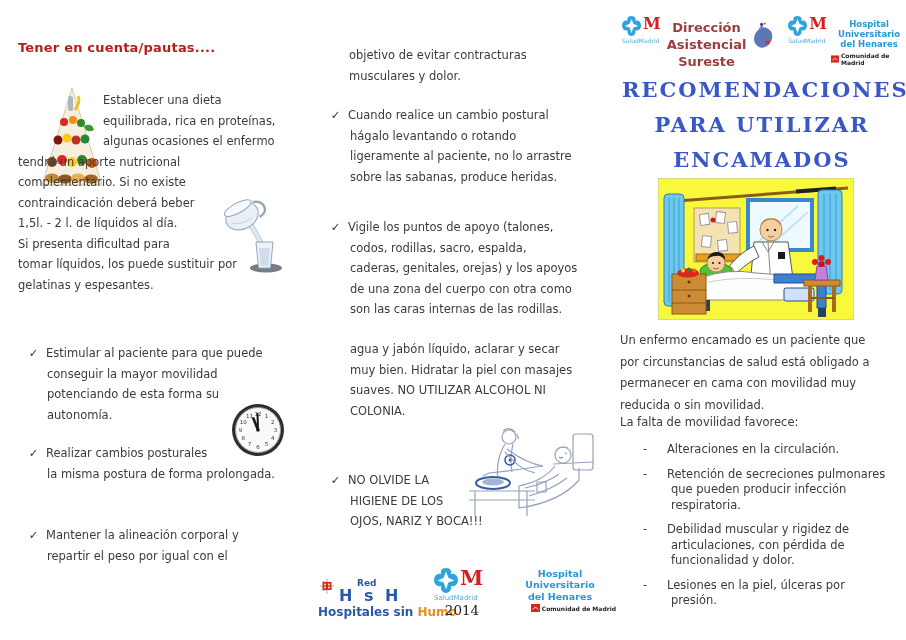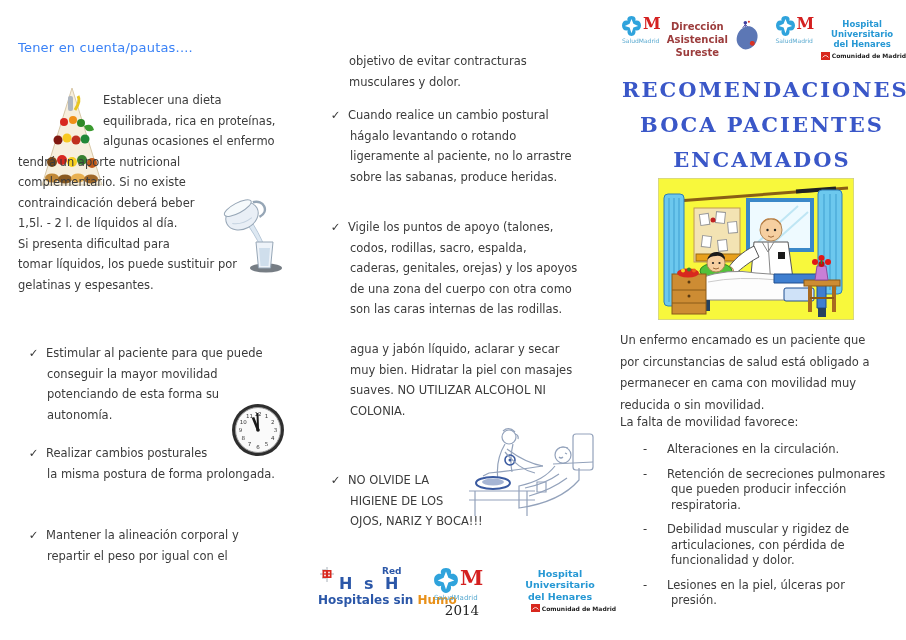--- a/index.html
+++ b/index.html
@@ -3,42 +3,42 @@
 <meta charset="utf-8">
 <style>
   html,body{margin:0;padding:0;background:#fff;}
   .page{position:relative;width:906px;height:640px;background:#ffffff;overflow:hidden;
         font-family:"DejaVu Sans",sans-serif;color:#3b3b3b;}
   .abs{position:absolute;}
   .col{position:absolute;top:0;height:640px;}
   .ln{white-space:nowrap;font-size:11.5px;line-height:20.5px;}
   .ind{padding-left:85px;}
   
-  .lc-header{font-size:13px;font-weight:normal;color:#3b82f6;letter-spacing:.2px;}
+  .lc-header{font-size:13px;font-weight:bold;color:#b91c1c;letter-spacing:.2px;}
   .chk{display:inline-block;width:15px;margin-right:5px;text-align:center;}
   .b-l .first{padding-left:8px;}
   .b-l .cont{padding-left:29px;}
   .b-m .first{padding-left:6px;}
   .b-m .cont{padding-left:28px;}
   
   .title{font-family:"DejaVu Serif",serif;font-weight:bold;color:#3a57c8;
          font-size:21px;letter-spacing:2px;text-align:center;line-height:35px;width:280px;}
   .r-intro .ln{line-height:21.5px;}
   .item .ln{line-height:15.5px;}
   .item{margin-bottom:9px;}
   .item .ifirst{padding-left:25px;}
   .item .dash{display:inline-block;width:24px;}
   .item .icont{padding-left:53px;}
   
   .smtop{display:flex;align-items:flex-start;gap:2px;}
   .m-letter{font-family:"DejaVu Serif",serif;font-weight:bold;color:#d42020;font-size:16px;line-height:16px;}
   .m-letter.big{font-size:21px;line-height:20px;}
   .smcap{font-size:6px;color:#5aaad0;margin-top:1px;}
   .smcap.big{font-size:7px;}
-  .direccion{font-size:10px;font-weight:bold;color:#9c3c3c;text-align:center;line-height:1.3;margin:4px 4px 4px 6px;}
+  .direccion{font-size:13px;font-weight:bold;color:#9c3c3c;text-align:center;line-height:1.3;margin:4px 4px 4px 6px;}
   .henares{font-size:8.5px;font-weight:bold;color:#2698d4;text-align:center;line-height:1.2;}
   .henares.big{font-size:9.5px;}
   .cbadge{display:flex;align-items:center;gap:2px;font-size:6px;font-weight:bold;color:#222;justify-content:flex-end;margin-top:2px;}
   .redhsh-row{display:flex;align-items:flex-start;gap:3px;}
   .red-label{font-size:9px;font-weight:bold;color:#2b57a8;padding-left:18px;}
   .hsh{font-size:16px;font-weight:bold;color:#2b57a8;letter-spacing:3px;line-height:15px;}
   .hsh-cap{font-size:12px;font-weight:bold;color:#2b57a8;margin-top:2px;}
   .hsh-cap .orange{color:#e89018;}
   .year{font-family:"DejaVu Serif",serif;font-size:13.5px;color:#222;text-align:center;width:280px;}
 </style>
@@ -141,21 +141,21 @@
     </div>
 
     <div class="abs b-l" style="top:525px;left:0;">
       <div class="ln first"><span class="chk">✓</span><span>Mantener la alineación corporal y</span></div>
       <div class="ln cont">repartir el peso por igual con el</div>
     </div>
   </div>
 
   <div class="col" style="left:322px;width:296px;">
 
-    <div class="abs" style="top:45px;left:0;margin-top:6px;">
+    <div class="abs" style="top:45px;left:0;">
       <div class="ln" style="padding-left:27px;">objetivo de evitar contracturas</div>
       <div class="ln" style="padding-left:27px;">musculares y dolor.</div>
     </div>
 
     <div class="abs b-m" style="top:105px;left:0;">
       <div class="ln first"><span class="chk">✓</span><span>Cuando realice un cambio postural</span></div>
       <div class="ln cont">hágalo levantando o rotando</div>
       <div class="ln cont">ligeramente al paciente, no lo arrastre</div>
       <div class="ln cont">sobre las sabanas, produce heridas.</div>
     </div>
@@ -197,21 +197,21 @@
         <circle cx="55" cy="38" r="1.5" fill="#3a5aa0" stroke="none"></circle>
         <path d="M52 27 C64 36 76 42 88 44 M50 30 C60 42 68 48 80 51"></path>
         <path d="M88 44 C70 47 52 49 34 51 M34 51 l-6 3"></path>
         <ellipse cx="38" cy="61" rx="17" ry="6" stroke="#3a5aa0" stroke-width="2" fill="#ffffff"></ellipse>
         <ellipse cx="38" cy="60" rx="11" ry="3.5" fill="#3a5aa0" opacity="0.45" stroke="none"></ellipse>
         <path d="M14 69 H80 M20 69 V94 M72 69 V94 M14 78 H80"></path>
         <path d="M82 60 h9 v10 h-9 z"></path>
       </svg>
     </div>
 
-    <div class="abs" style="left:-4px;top:566px;text-align:right;">
+    <div class="abs" style="left:-4px;top:578px;">
       <div class="redhsh-row">
         <svg width="18" height="18" viewBox="0 0 18 18">
           <path d="M2 8 h14 M9 1 v15 M4 4 h4 M4 12 h4" stroke="#aab2ba" fill="none"></path>
           <rect x="4.5" y="4" width="9" height="8" fill="#d8281e"></rect>
           <circle cx="7" cy="6.5" r="0.9" fill="#fff"></circle>
             <circle cx="11" cy="6.5" r="0.9" fill="#fff"></circle>
           <circle cx="7" cy="9.5" r="0.9" fill="#fff"></circle>
             <circle cx="11" cy="9.5" r="0.9" fill="#fff"></circle>
         </svg>
         <div>
@@ -292,21 +292,21 @@
             <rect width="9" height="8" fill="#d8281e"></rect>
             <path d="M1.5 5.5 q3 -4 6 0" stroke="#fff" stroke-width="0.8" fill="none"></path>
           </svg>
           <span>Comunidad de Madrid</span>
         </div>
       </div>
     </div>
 
     <div class="abs title" style="left:4px;top:72px;">
       <div>RECOMENDACIONES</div>
-      <div>BOCA PACIENTES</div>
+      <div>PARA UTILIZAR</div>
       <div>ENCAMADOS</div>
     </div>
 
     <div class="abs" style="left:40px;top:178px;">
       <svg width="196" height="142" viewBox="0 0 196 142">
         <rect width="196" height="142" fill="#f8f83c" stroke="#bbbbbb"></rect>
         <line x1="6" y1="24" x2="190" y2="10" stroke="#8a5f14" stroke-width="3"></line>
         <line x1="138" y1="13.5" x2="178" y2="10.5" stroke="#222" stroke-width="4"></line>
         <rect x="90" y="22" width="64" height="50" fill="#eefaff" stroke="#3a88c8" stroke-width="4"></rect>
         <path d="M100 64 L140 28 M112 68 L150 34" stroke="#bfe6f4" stroke-width="2"></path>

